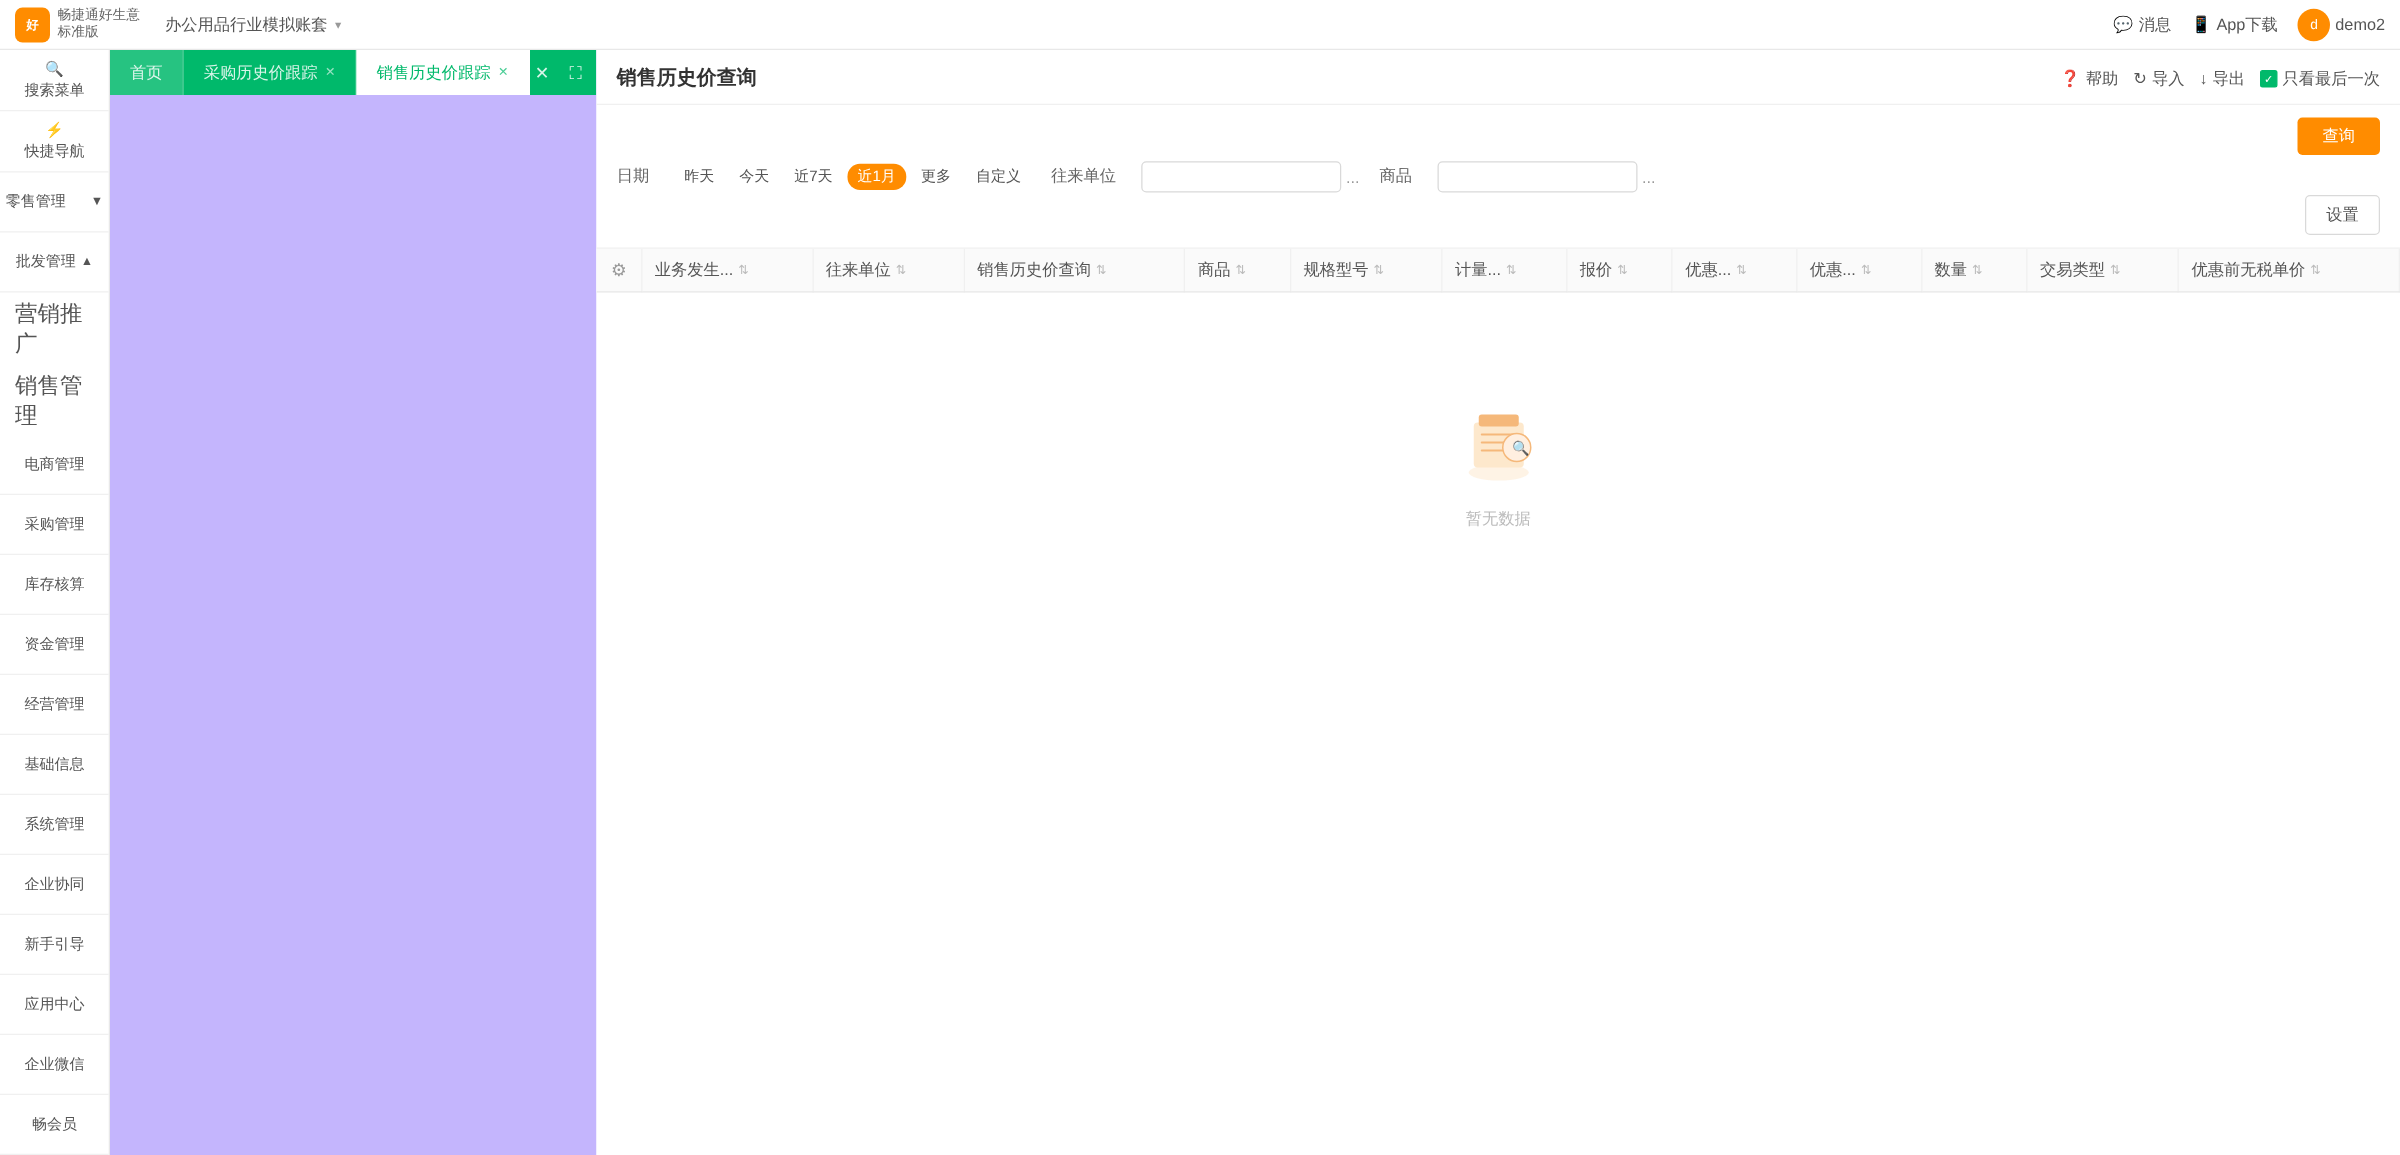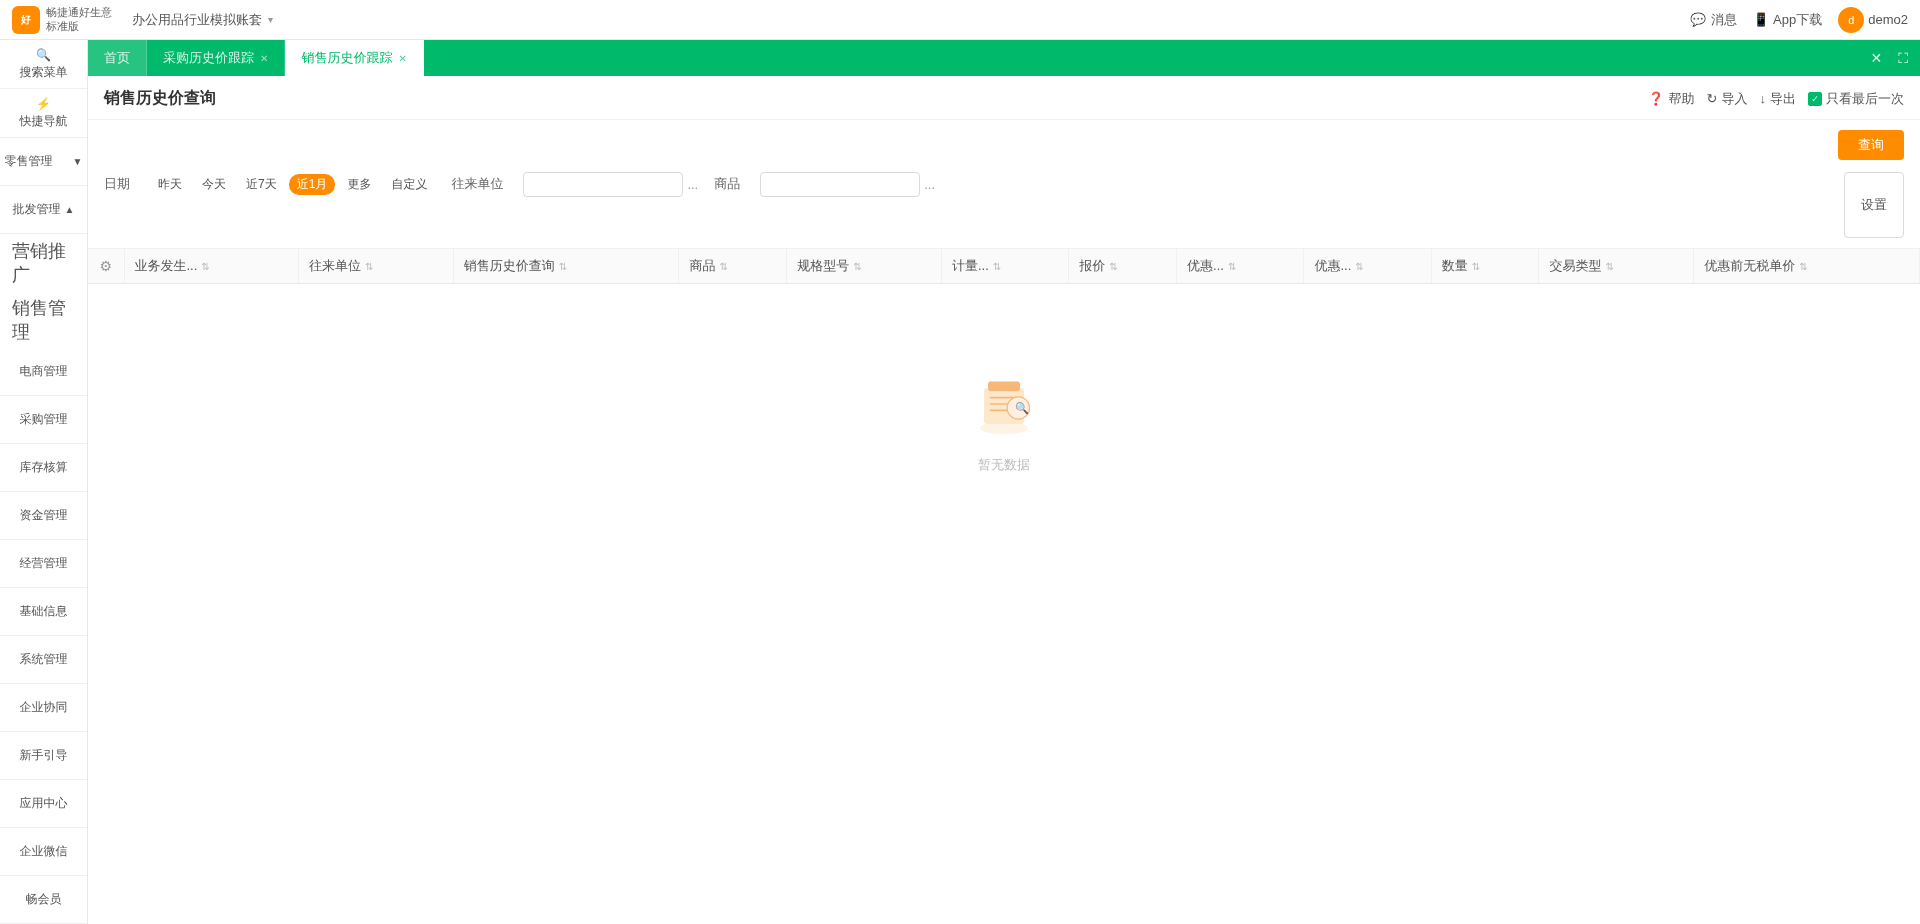--- a/index.html
+++ b/index.html
@@ -164,23 +164,23 @@
       color: rgba(255,255,255,0.85);
       cursor: pointer;
       font-size: 14px;
       padding: 4px;
     }
 
     
     .content-area {
       flex: 1;
       display: flex;
-      flex-direction: column;
+      flex-direction: row;
       overflow: hidden;
-      background: #15803d;
+      background: #c4b5fd;
     }
 
     
     .page-container {
       flex: 1;
       display: flex;
       flex-direction: column;
       overflow: hidden;
       background: #fff;
       margin: 0;
@@ -302,23 +302,24 @@
       padding: 6px 20px;
       font-size: 13px;
       cursor: pointer;
       white-space: nowrap;
     }
     .settings-btn {
       background: #fff;
       color: #555;
       border: 1px solid #d9d9d9;
       border-radius: 4px;
-      padding: 23px 16px;
-      font-size: 13px;
-      cursor: pointer;
+      padding: 6px 16px;
+      font-size: 13px;
+      cursor: pointer;
+      margin-top: 32px;
     }
 
     
     .table-container {
       flex: 1;
       overflow: auto;
     }
     table {
       width: 100%;
       border-collapse: collapse;
@@ -540,21 +541,21 @@
         </div>
 
         <div class="filter-group">
           <span class="filter-label">商品</span>
           <div class="filter-input-group">
             <input class="filter-input" type="text" style="">
             <span class="filter-dots">...</span>
           </div>
         </div>
 
-        <div style="margin-left: auto; display: flex; flex-direction: column; gap: 12px; align-items: flex-end;">
+        <div style="margin-left: auto; display: flex; flex-direction: column; gap: 0; align-items: flex-end;">
           <button class="query-btn">查询</button>
           <button class="settings-btn">设置</button>
         </div>
       </div>
 
 
       <div class="table-container">
         <table>
           <thead>
             <tr>

